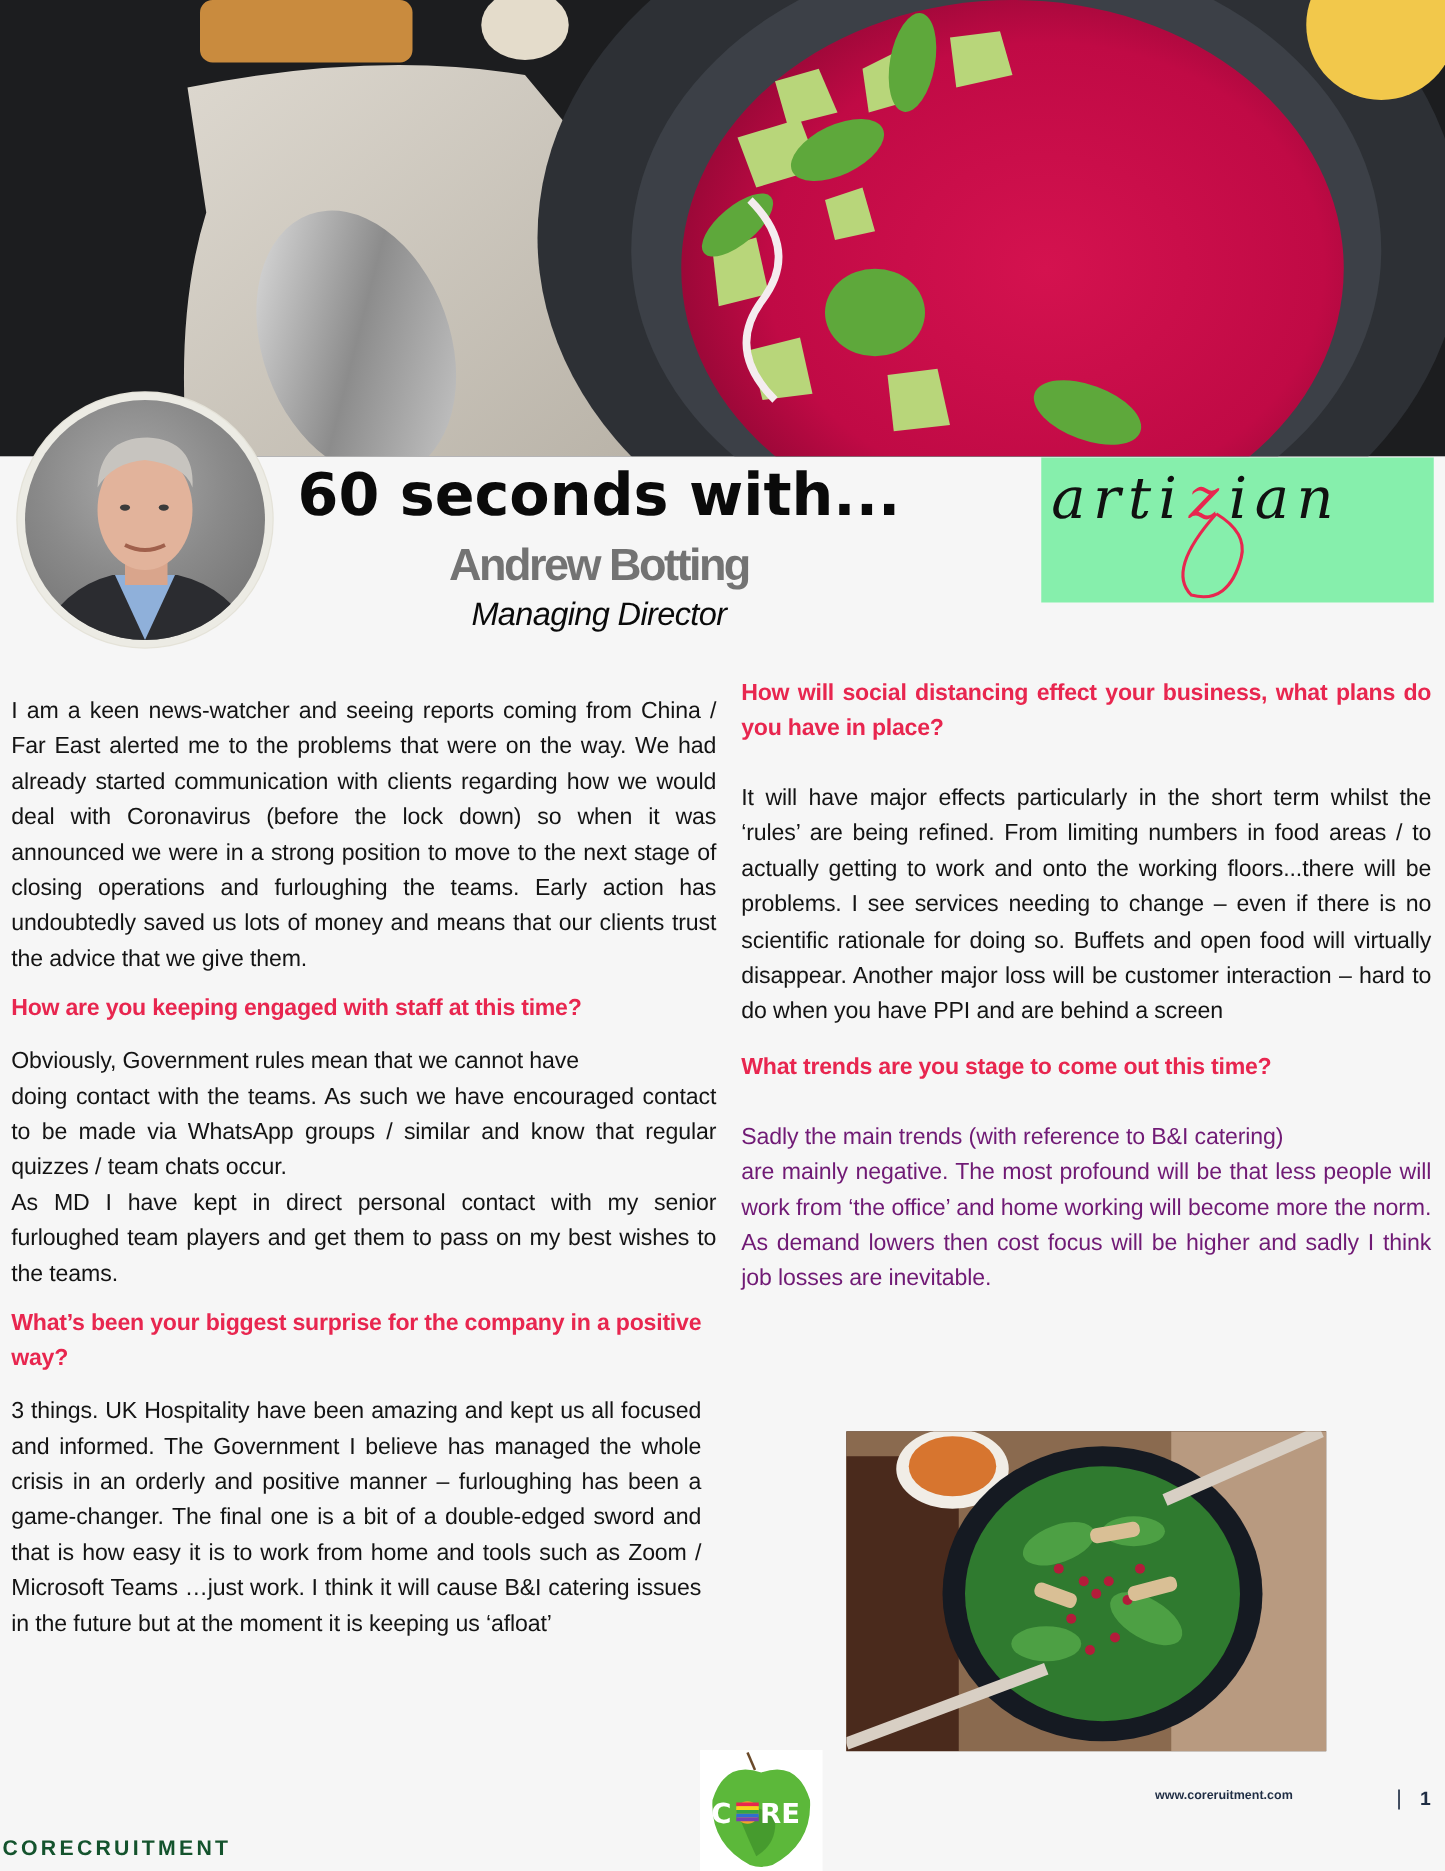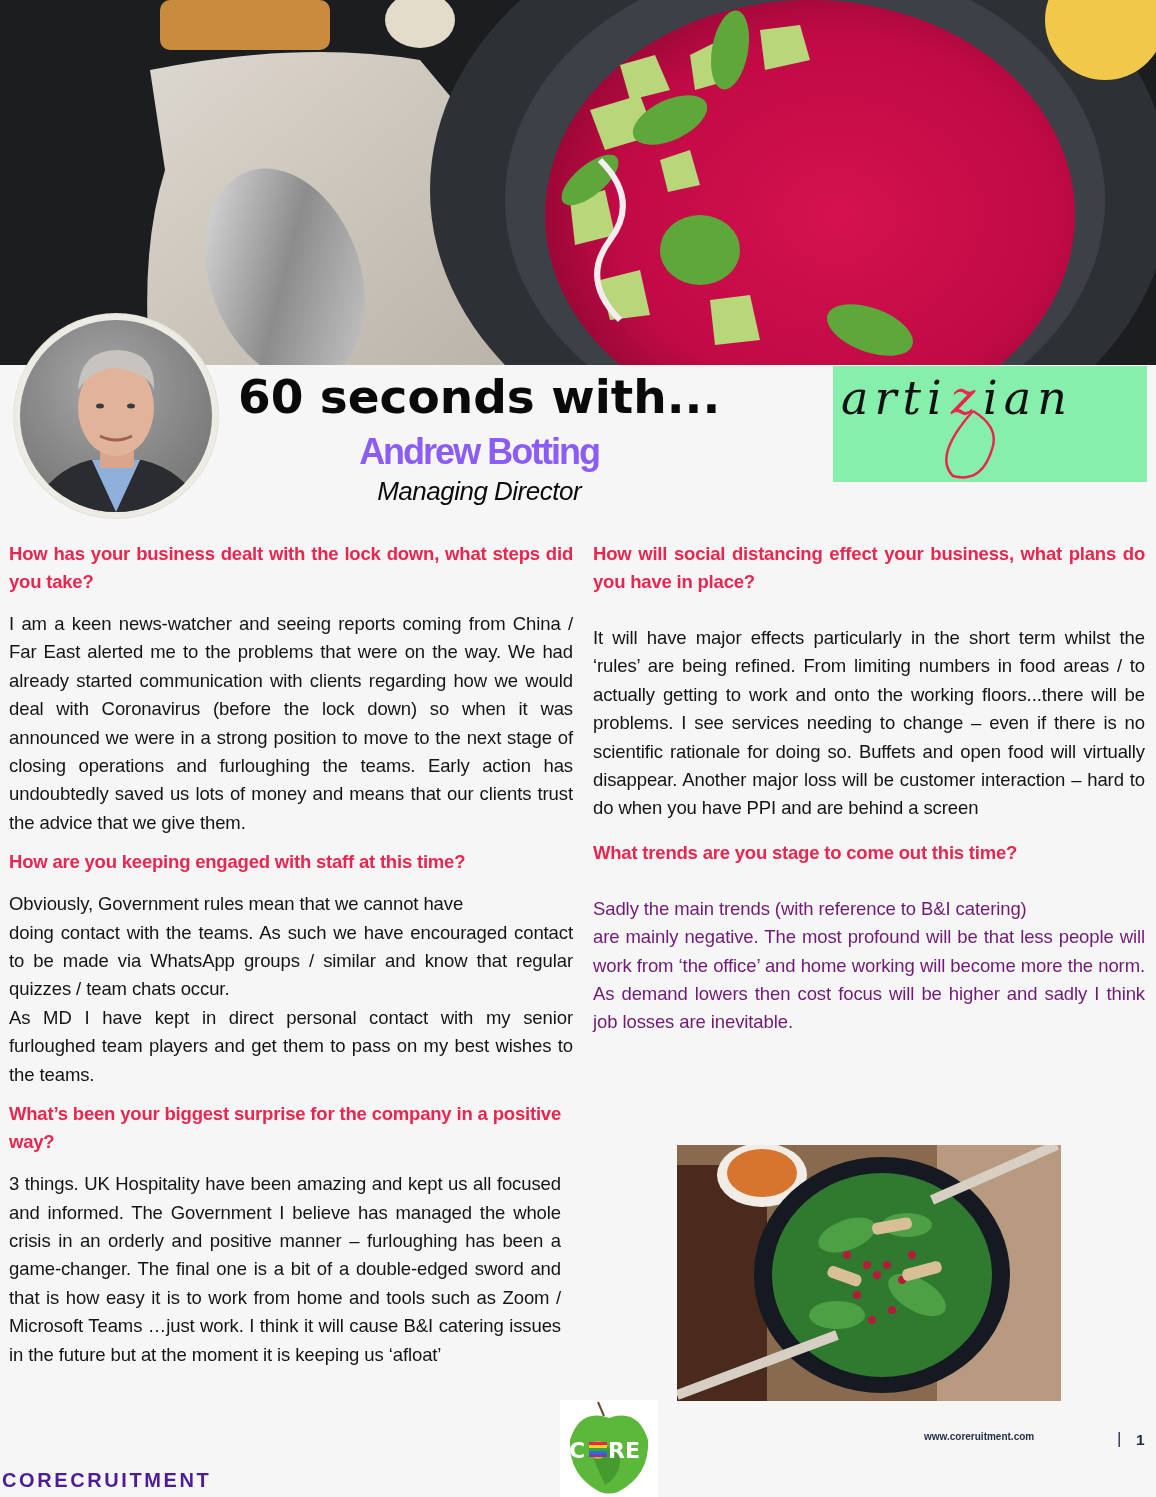--- a/index.html
+++ b/index.html
@@ -34,21 +34,21 @@
   
   .title-block { position: absolute; left: 238px; top: 368px; text-align: center; }
   .title {
     font-family: "DejaVu Sans", sans-serif;
     font-weight: bold; font-size: 47px; letter-spacing: 0px; line-height: 58px;
     color: #0a0a0a;
   }
   .name {
     font-family: "Liberation Sans", sans-serif;
     font-weight: bold; font-size: 36px; letter-spacing: -2px; line-height: 44px;
-    margin-top: 4px; color: #8b5cf6;
+    margin-top: 4px; color: #737373;
   }
   .role {
     font-family: "Liberation Sans", sans-serif;
     font-weight: normal; font-style: italic; font-size: 26px; line-height: 34px;
     color: #0a0a0a; letter-spacing: -0.5px;
   }
   
   .brand-logo {
     position: absolute; left: 833px; top: 366px; width: 314px; height: 116px;
     background: #86efac;
@@ -70,21 +70,21 @@
   .mt-q1 { margin-top: 14px; }
   .mt-q2 { margin-top: 28px; }
   
   .salad {
     position: absolute; left: 677px; top: 1145px; width: 384px; height: 256px;
     overflow: hidden; background: #5a3e2b;
   }
   
   .footer-brand {
     position: absolute; left: 2px; top: 1469px;
-    font-weight: bold; font-size: 20px; letter-spacing: 2.6px; color: #4c1d95;
+    font-weight: bold; font-size: 17px; letter-spacing: 2.6px; color: #14532d;
   }
   .core-logo {
     position: absolute; left: 560px; top: 1400px; width: 98px; height: 97px;
     background: #ffffff;
   }
   .footer-url {
     position: absolute; left: 924px; top: 1431px;
     font-weight: bold; font-size: 10px; color: #1f2d44;
   }
   .footer-sep {
@@ -185,21 +185,20 @@
 <div class="brand-logo">
   <svg width="314" height="116" viewBox="0 0 314 116">
     <text x="8" y="48" font-family="DejaVu Serif, serif" font-style="italic" font-size="46" fill="#111" letter-spacing="6">arti</text>
     <text x="118" y="48" font-family="DejaVu Serif, serif" font-style="italic" font-size="46" fill="#e8264f">z</text>
     <text x="150" y="48" font-family="DejaVu Serif, serif" font-style="italic" font-size="46" fill="#111" letter-spacing="6">ian</text>
     <path d="M140 45 Q100 90 120 110 Q150 118 160 80 Q165 60 140 45" stroke="#e8264f" stroke-width="2.5" fill="none"></path>
   </svg>
 </div>
 
 <div class="col col-left">
-  <div class="q">How has your business dealt with the lock down, what steps did you take?</div>
   <div class="a mt-q1">
     <p>I am a keen news-watcher and seeing reports coming from China / Far East alerted me to the problems that were on the way. We had already started communication with clients regarding how we would deal with Coronavirus (before the lock down) so when it was announced we were in a strong position to move to the next stage of closing operations and furloughing the teams. Early action has undoubtedly saved us lots of money and means that our clients trust the advice that we give them.</p>
   </div>
 
   <div class="q" style="margin-top:11px">How are you keeping engaged with staff at this time?</div>
   <div class="a mt-q1">
     <p style="text-align:left">Obviously, Government rules mean that we cannot have</p>
     <p>doing contact with the teams. As such we have encouraged contact to be made via WhatsApp groups / similar and know that regular quizzes / team chats occur.</p>
     <p>As MD I have kept in direct personal contact with my senior furloughed team players and get them to pass on my best wishes to the teams.</p>
   </div>

